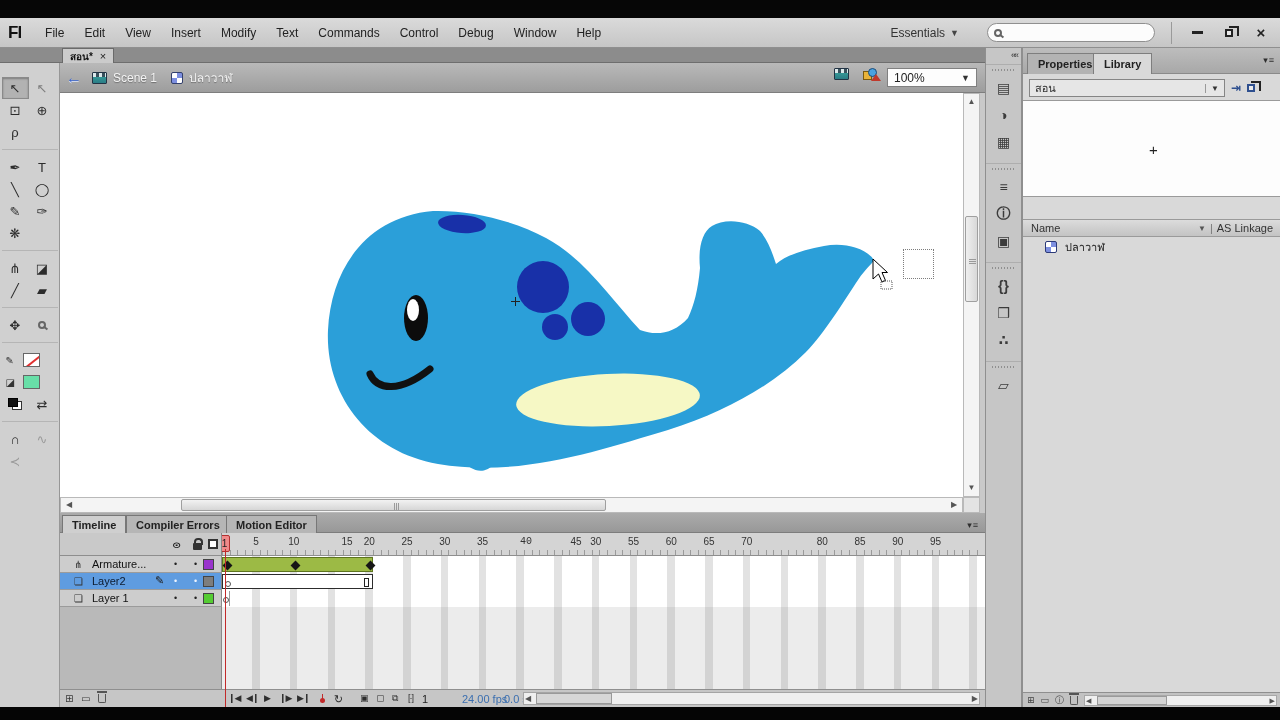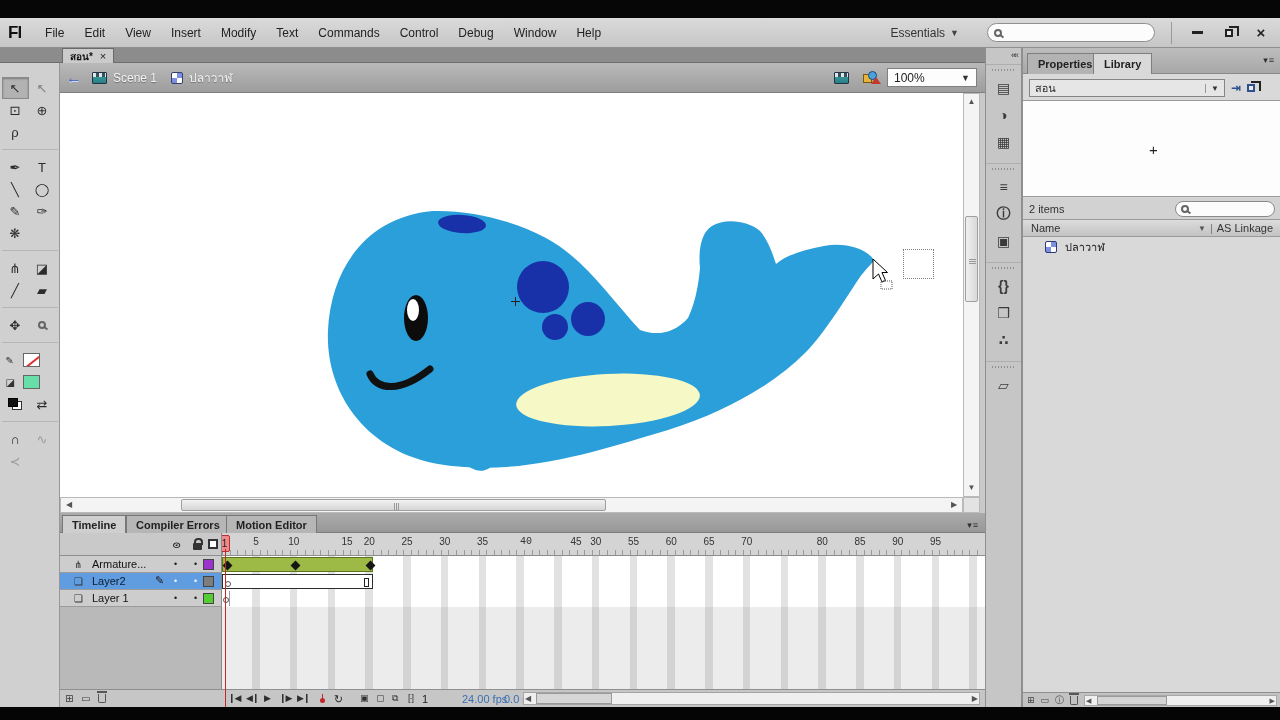--- a/index.html
+++ b/index.html
@@ -41,21 +41,21 @@
              background:linear-gradient(#b9b9b9,#9d9d9d); border-bottom:1px solid #7e7e7e;
              display:flex; align-items:center; color:#f4f4f4; }
   .back-arrow { color:#3a66cf; font-size:16px; font-weight:bold; margin:0 10px 0 6px; text-shadow:0 1px 0 #dfe6f8; }
   .clapper { width:15px; height:12px; background:linear-gradient(#3aa7a0,#2b7d86); border:1px solid #234;
              border-radius:1px; position:relative; margin-right:6px; }
   .clapper::before { content:''; position:absolute; left:0; top:0; right:0; height:4px;
              background:repeating-linear-gradient(90deg,#dce8ea 0 3px,#39505c 3px 6px); }
   .sym-chip { width:12px; height:12px; border:1px solid #33406e; border-radius:2px; margin:0 6px 0 14px;
               background:conic-gradient(#7d8fe0 0 25%, #fff 0 50%, #7d8fe0 0 75%, #fff 0); }
   .editbar-label { text-shadow:0 1px 1px rgba(0,0,0,.35); }
-  .editbar-right { margin-left:auto; display:flex; align-items:center; gap:8px; padding-right:8px; }
+  .editbar-right { margin-left:auto; display:flex; align-items:flex-start; gap:8px; padding-right:8px; }
   .edit-symbol-chip { width:16px; height:13px; position:relative; }
   .edit-symbol-chip i { position:absolute; display:block; }
   .edit-symbol-chip .a { left:0; top:3px; width:9px; height:9px; background:#e8b33a; border:1px solid #7a5a10; }
   .edit-symbol-chip .b { left:5px; top:0; width:9px; height:9px; background:#4aa3e0; border:1px solid #1a4a77; border-radius:50%; }
   .edit-symbol-chip .c { left:8px; top:6px; width:0; height:0; border-left:5px solid transparent; border-right:5px solid transparent; border-bottom:7px solid #c0392b; }
   .zoom-select { width:90px; height:19px; background:#fdfdfd; border:1px solid #808080; color:#222;
                  display:flex; align-items:center; padding:0 6px; }
   .zoom-select .chev { margin-left:auto; font-size:9px; color:#333; }
 
   
@@ -385,26 +385,20 @@
       <span class="lib-select">
         <span>สอน</span>
         <span class="chev">▼</span>
       </span>
       <span class="lib-iconbtn">⇥</span>
       <span class="lib-iconbtn"><span class="dbl-square" style="border-color:#2e4f8f"></span></span>
     </div>
     <div class="lib-preview">
       <span class="plus">+</span>
     </div>
-    <div class="lib-countrow">
-      <span>2 items</span>
-      <span class="lib-search">
-        <span class="mag"></span>
-      </span>
-    </div>
     <div class="lib-header">
       <span>Name</span>
       <span class="sortchev">▼</span>
       <span class="coldiv">|</span>
       <span>AS Linkage</span>
     </div>
     <div id="lib-items">
         <div class="lib-item">
           <span class="lib-ico graphic"></span>
           <span>ปลาวาฬ</span>

